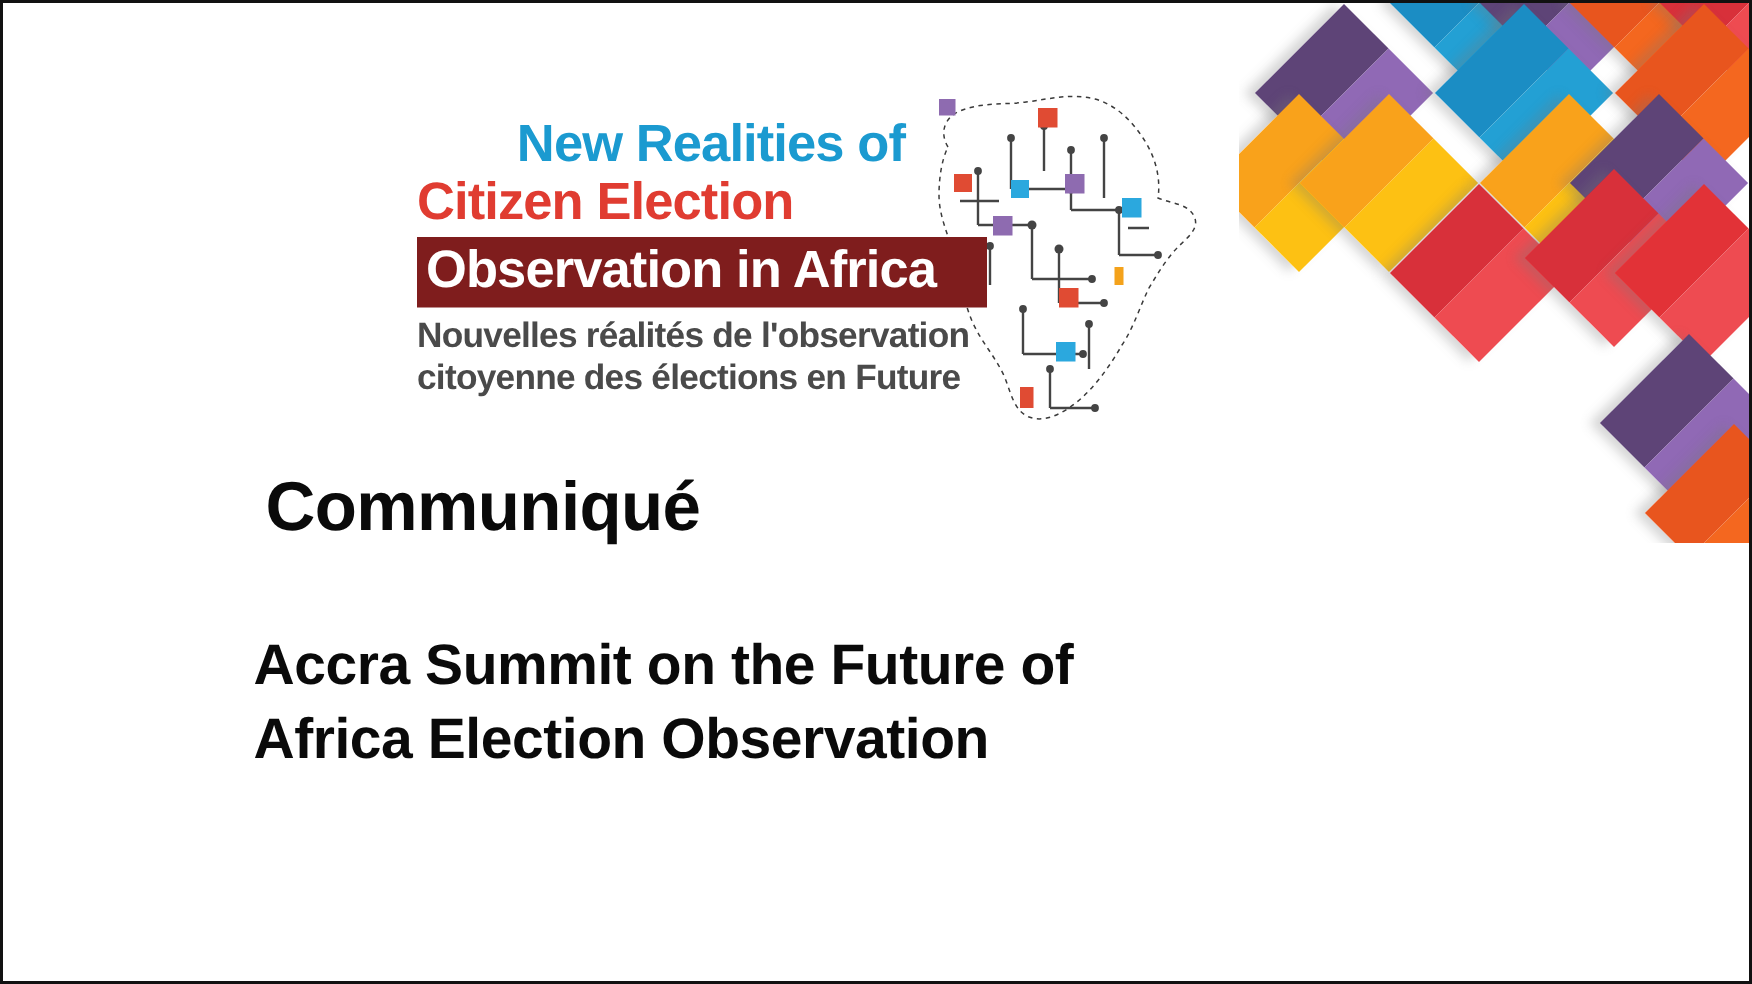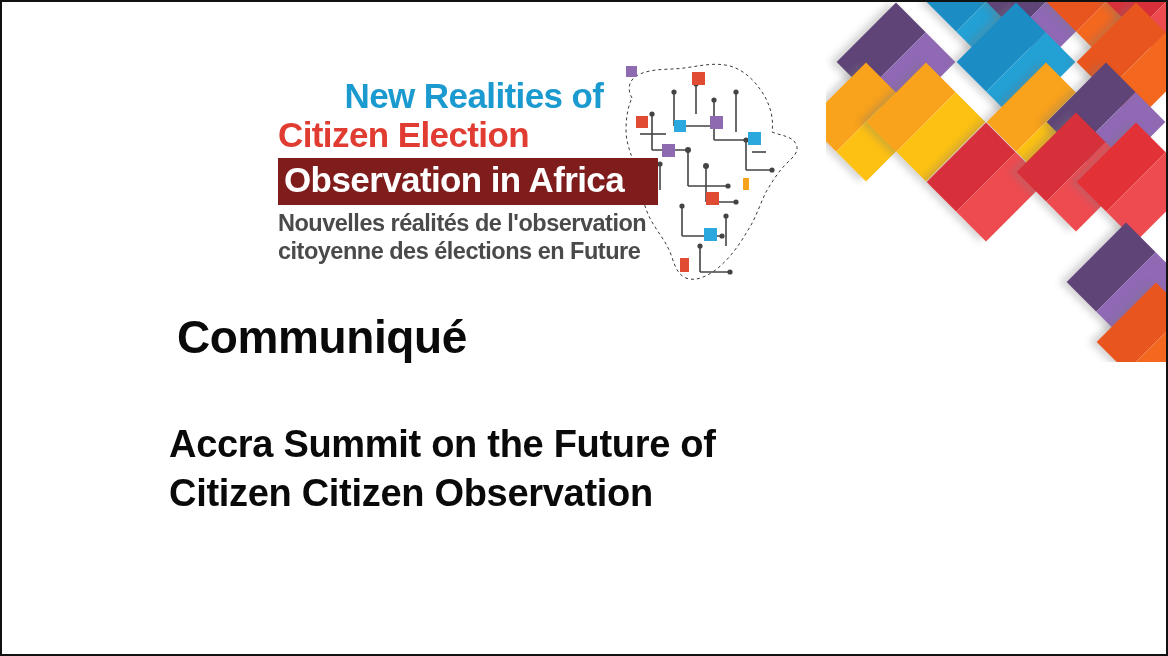--- a/index.html
+++ b/index.html
@@ -280,16 +280,16 @@
       <div class="logo-band">Observation in Africa</div>
       <div class="logo-fr">Nouvelles réalités de l'observation</div>
       <div class="logo-fr" style="margin-top:1px">citoyenne des élections en Future</div>
     </div>
   </div>
 
   <div class="communique">Communiqué</div>
 
   <div class="main-title">
     <span class="tl">Accra Summit on the Future of</span>
-    <span class="tl">Citizen Citizen Observation</span>
+    <span class="tl">Africa Election Observation</span>
   </div>
 
 </div>
 
 </body></html>

